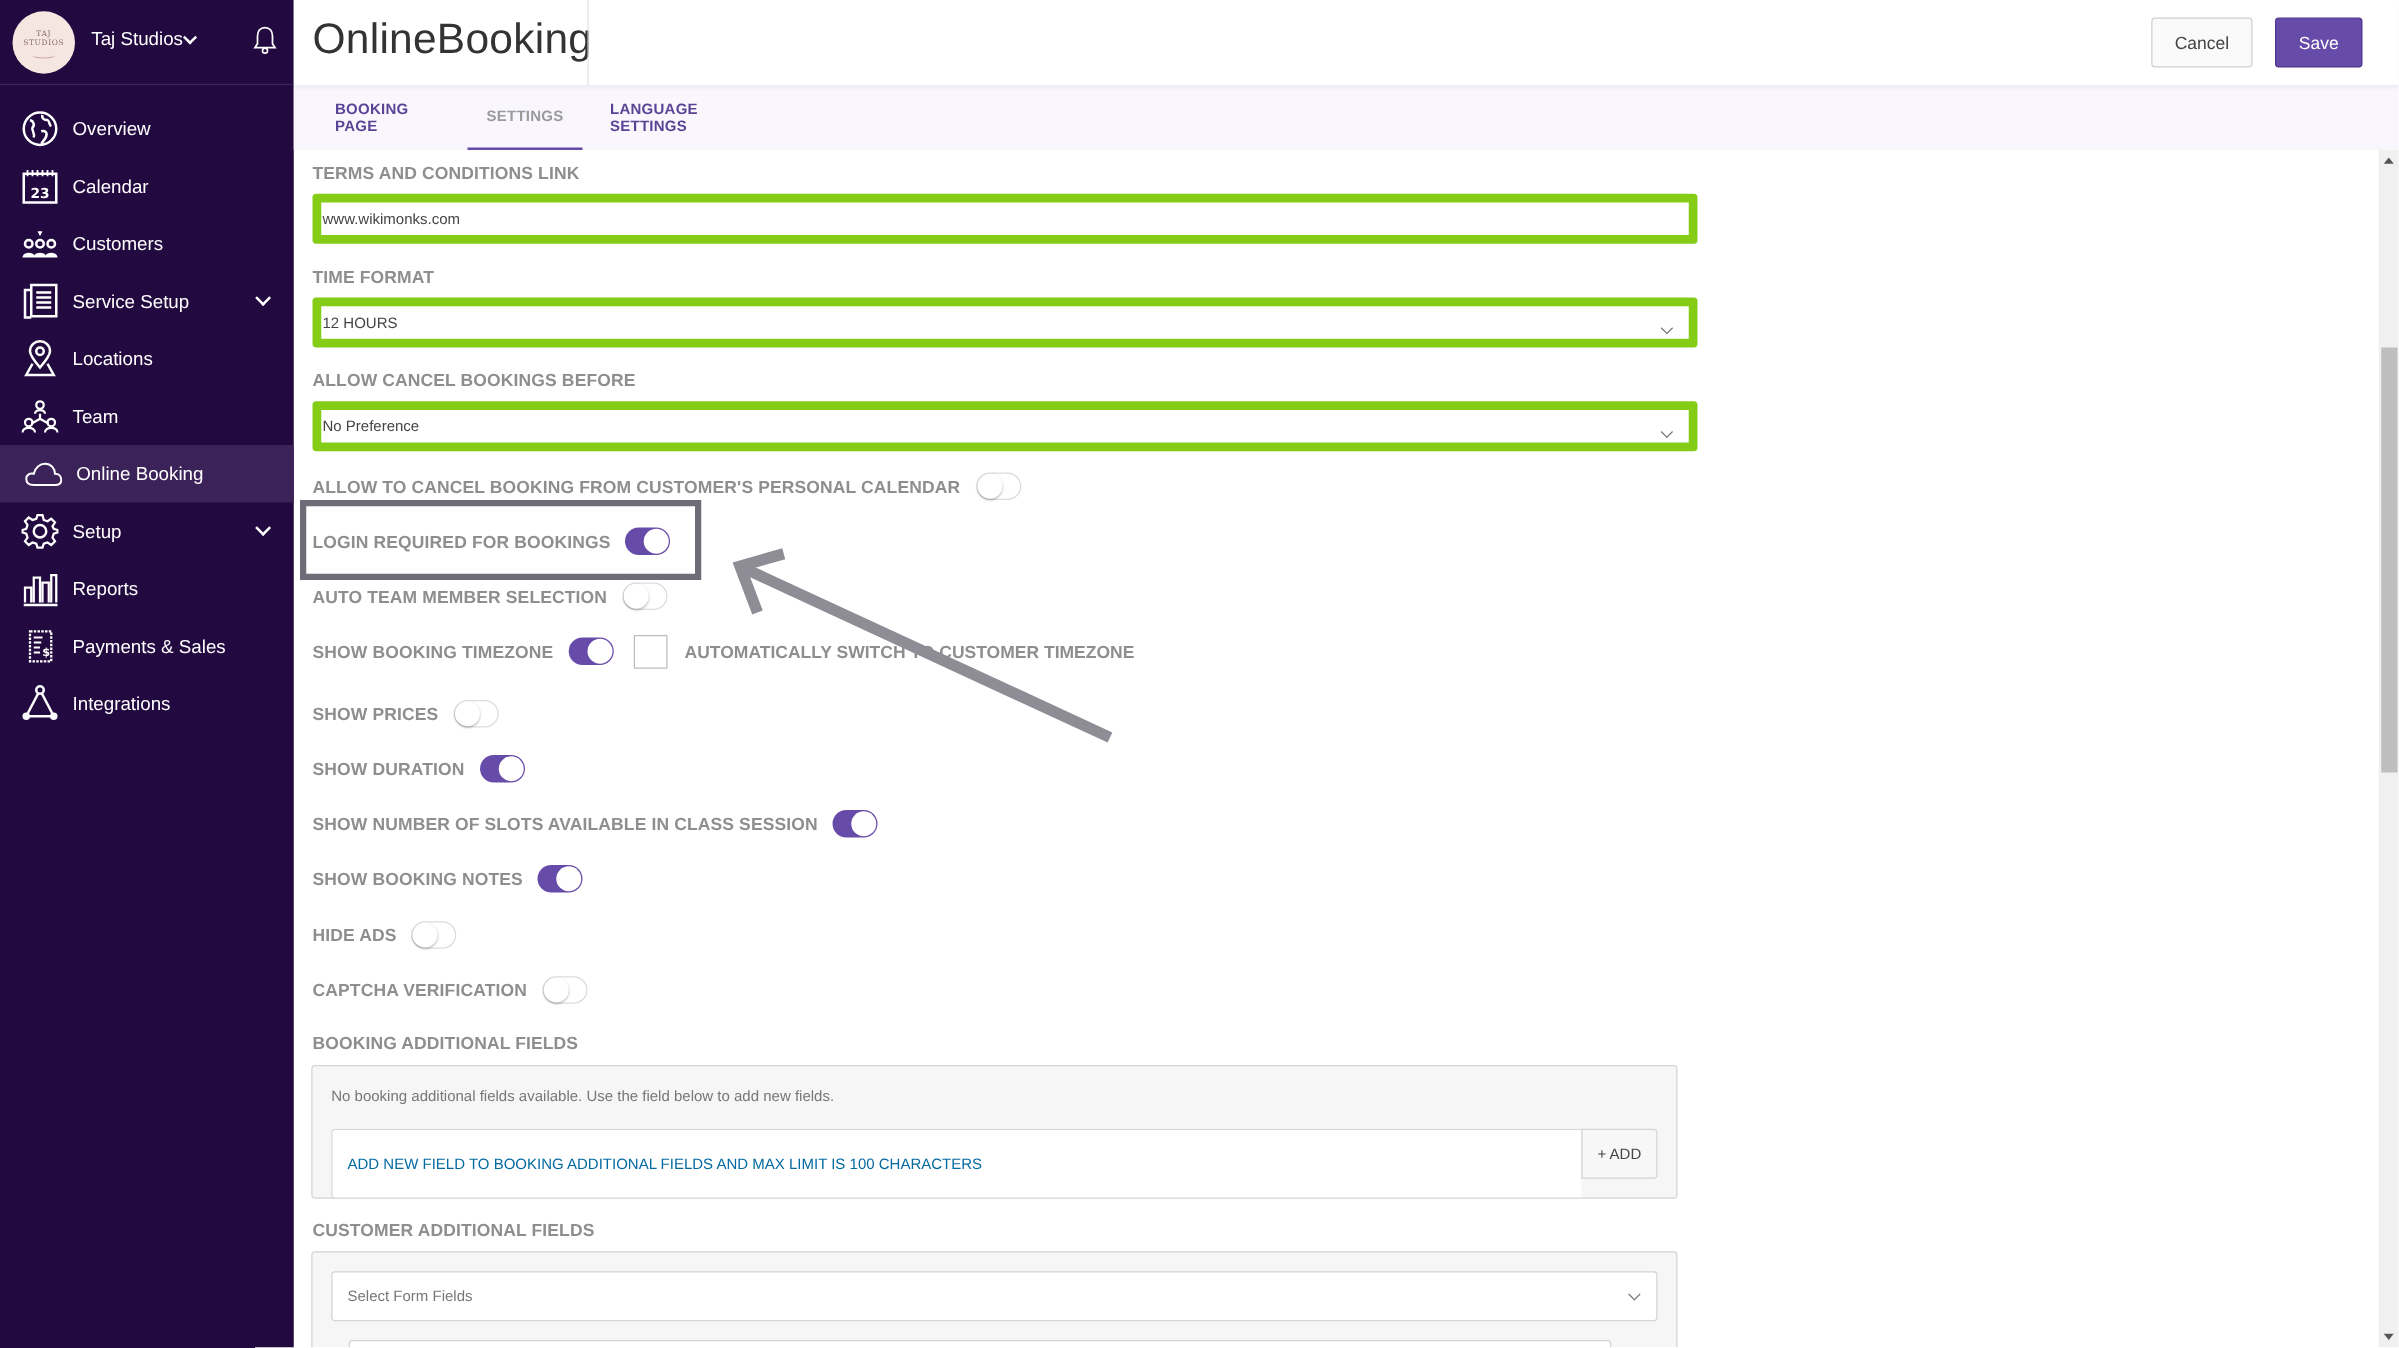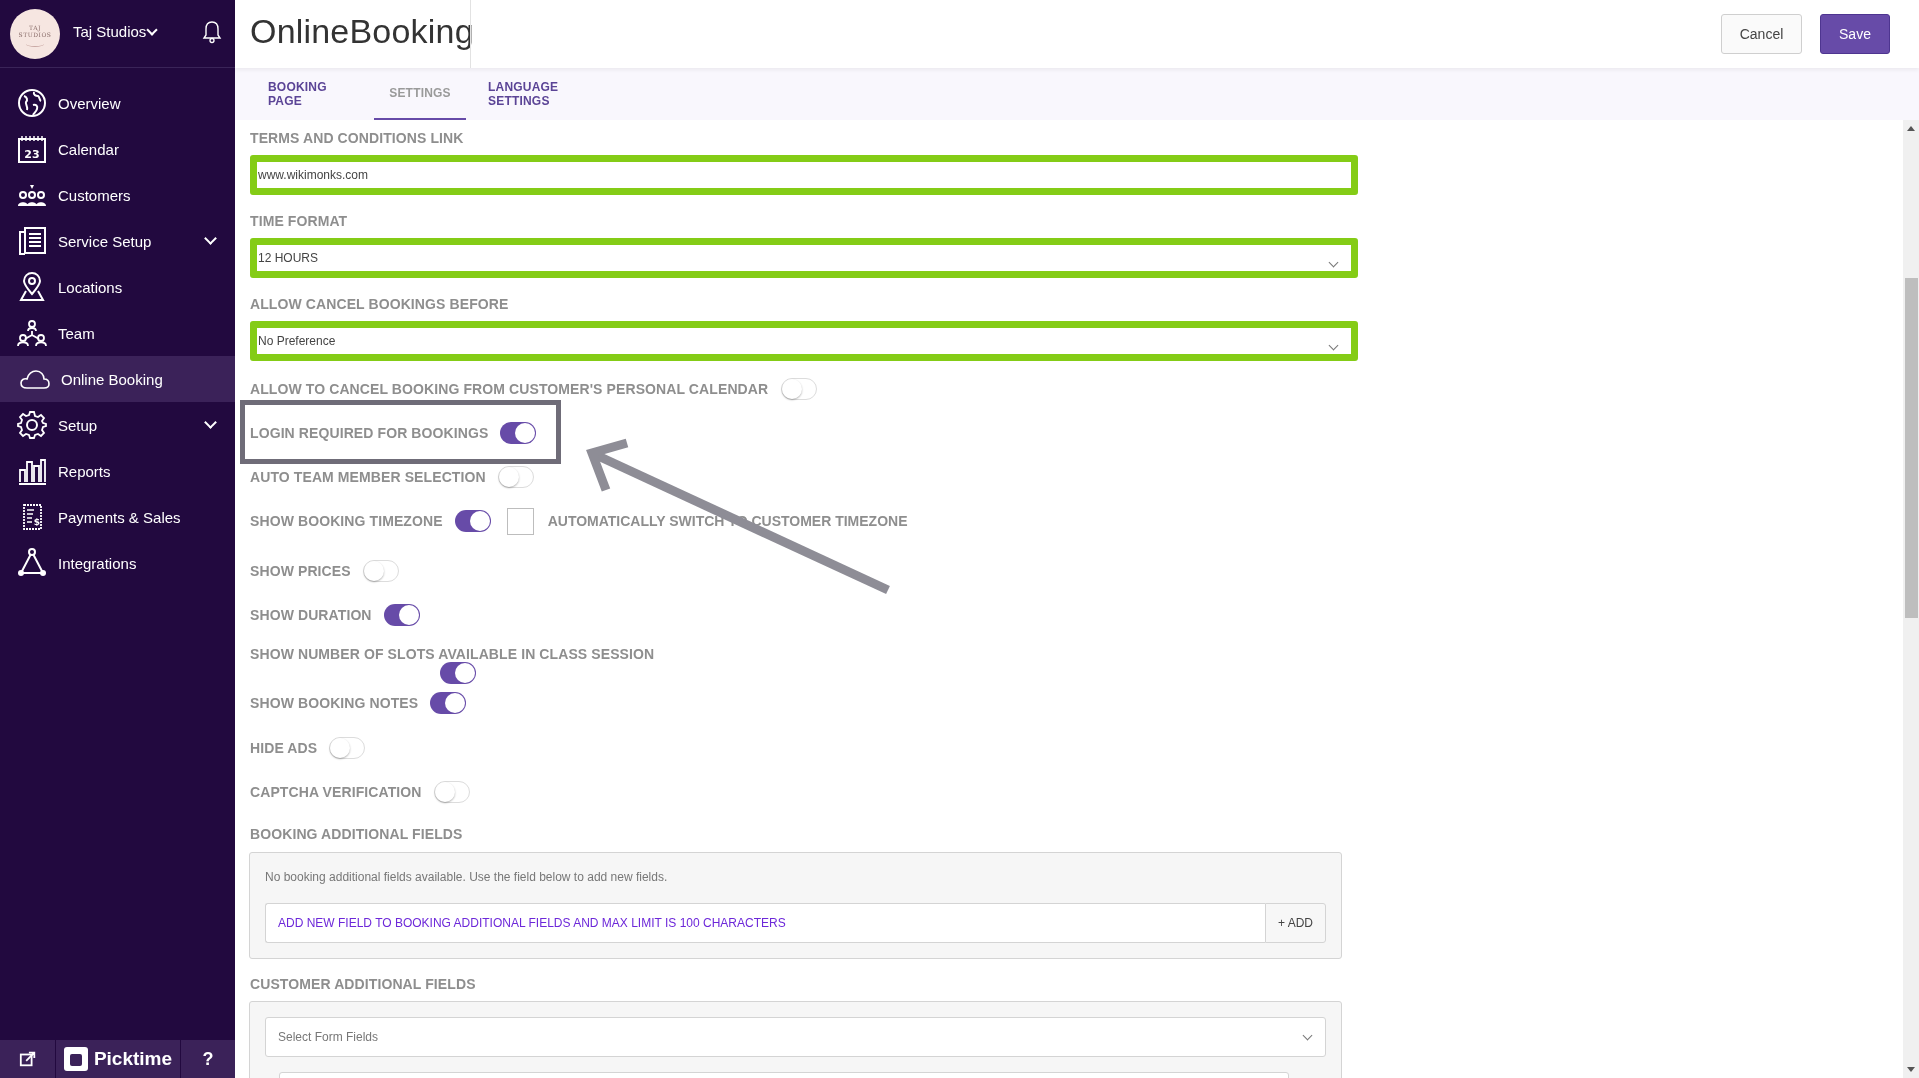--- a/index.html
+++ b/index.html
@@ -60,21 +60,21 @@
   .toggle { width: 36px; height: 22px; border-radius: 11px; margin-left: 12px; position: relative; cursor: pointer; flex: none; }
   .toggle.off { background: #fff; border: 1px solid #dcdcdc; }
   .toggle.off::after { content: ""; position: absolute; left: 0; top: 0; width: 20px; height: 20px; border-radius: 50%; background: #fff; box-shadow: 0 1px 2px rgba(0,0,0,0.3); }
   .toggle.on { background: #674ba8; }
   .toggle.on::after { content: ""; position: absolute; right: 1px; top: 1px; width: 20px; height: 20px; border-radius: 50%; background: #fff; }
   .checkbox { width: 27px; height: 27px; border: 1px solid #bdbdbd; background: #fff; margin-left: 16px; cursor: pointer; flex: none; }
   .toggle-row .sub-label { font-size: 14px; font-weight: bold; color: #8e8e8e; margin-left: 14px; }
 
   .panel { position: absolute; left: 14px; width: 1093px; border: 1px solid #d4d4d4; border-radius: 3px; background: #f6f6f6; }
   .panel-note { position: absolute; left: 15px; top: 17px; font-size: 12px; color: #777; }
-  .add-input { position: absolute; left: 15px; top: 50px; width: 1000px; height: 40px; background: #fff; border: 1px solid #d4d4d4; border-right: none; border-radius: 3px 0 0 3px; font-size: 12px; color: #6d28d9; padding-left: 12px; display: flex; align-items: center; cursor: text; }
+  .add-input { position: absolute; left: 15px; top: 50px; width: 1000px; height: 56px; background: #fff; border: 1px solid #d4d4d4; border-right: none; border-radius: 3px 0 0 3px; font-size: 12px; color: #0369a1; padding-left: 12px; display: flex; align-items: center; cursor: text; }
   .add-btn { position: absolute; left: 1015px; top: 50px; width: 61px; height: 40px; background: #f7f7f7; border: 1px solid #d4d4d4; border-radius: 0 3px 3px 0; font-size: 12px; color: #444; display: flex; align-items: center; justify-content: center; cursor: pointer; }
   .form-select { position: absolute; left: 15px; top: 15px; width: 1061px; height: 40px; background: #fff; border: 1px solid #d4d4d4; border-radius: 3px; font-size: 12px; color: #777; padding-left: 12px; display: flex; align-items: center; cursor: pointer; }
   .form-select .chev { position: absolute; right: 14px; top: 14px; width: 7px; height: 7px; border-right: 1.5px solid #777; border-bottom: 1.5px solid #777; transform: rotate(45deg); }
   .sub-input { position: absolute; left: 29px; top: 70px; width: 1010px; height: 40px; background: #fff; border: 1px solid #d4d4d4; border-radius: 3px; }
 
   
   .highlight-box { position: absolute; left: 240px; top: 400px; width: 321px; height: 64px; border: 5px solid #6f6c78; z-index: 5; pointer-events: none; }
   .arrow { position: absolute; left: 0; top: 0; width: 1919px; height: 1078px; z-index: 6; pointer-events: none; }
 
   
@@ -212,33 +212,20 @@
             <path d="M15 4 L4 25 L26 25 Z" fill="none" stroke="#fff" stroke-width="2"></path>
             <circle cx="15" cy="4" r="3" fill="#22093f" stroke="#fff" stroke-width="2"></circle>
             <circle cx="4" cy="25" r="3" fill="#fff"></circle>
             <circle cx="26" cy="25" r="3" fill="#fff"></circle>
           </svg>
       </span>
       <span class="nav-label">Integrations</span>
     </div>
   </div>
 
-  <div class="sidebar-footer">
-    <div class="footer-seg footer-ext">
-      <svg viewBox="0 0 20 20" width="18" height="18">
-          <rect x="2" y="5" width="12" height="12" fill="none" stroke="#fff" stroke-width="2"></rect>
-          <path d="M8 12 L17 3 M11 3 H17 V9" fill="none" stroke="#fff" stroke-width="2"></path>
-        </svg>
-    </div>
-    <div class="footer-seg footer-brand">
-      <span class="pt-logo"></span>
-      <span>Picktime</span>
-    </div>
-    <div class="footer-seg footer-help">?</div>
-  </div>
 </div>
 
 <div class="header">
   <div class="page-title">OnlineBooking</div>
   <div class="title-divider"></div>
   <div class="btn btn-cancel">Cancel</div>
   <div class="btn btn-save">Save</div>
 </div>
 
 <div class="tabs">
@@ -290,21 +277,21 @@
   <div class="toggle-row" style="top:438px;">
     <span class="field-label">SHOW PRICES</span>
     <span class="toggle off"></span>
   </div>
 
   <div class="toggle-row" style="top:482px;">
     <span class="field-label">SHOW DURATION</span>
     <span class="toggle on"></span>
   </div>
 
-  <div class="toggle-row" style="top:526px;flex-direction:column;">
+  <div class="toggle-row" style="top:526px;">
     <span class="field-label">SHOW NUMBER OF SLOTS AVAILABLE IN CLASS SESSION</span>
     <span class="toggle on"></span>
   </div>
 
   <div class="toggle-row" style="top:570px;">
     <span class="field-label">SHOW BOOKING NOTES</span>
     <span class="toggle on"></span>
   </div>
 
   <div class="toggle-row" style="top:615px;justify-content:space-between;">

